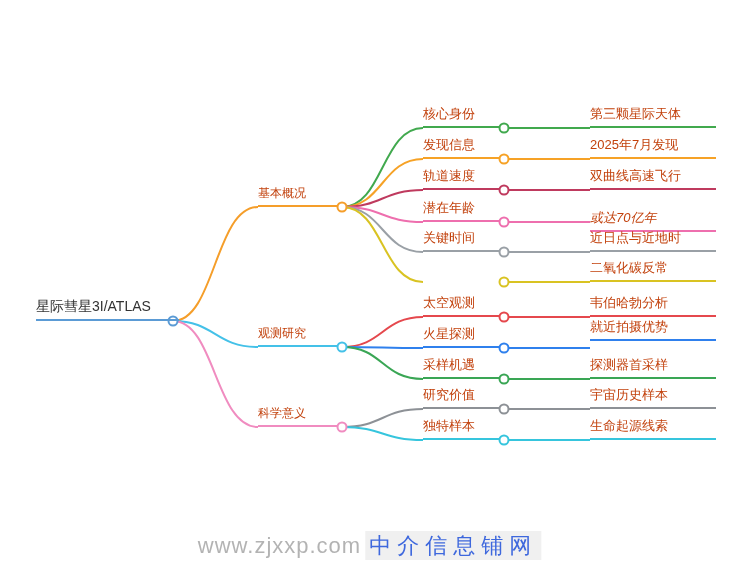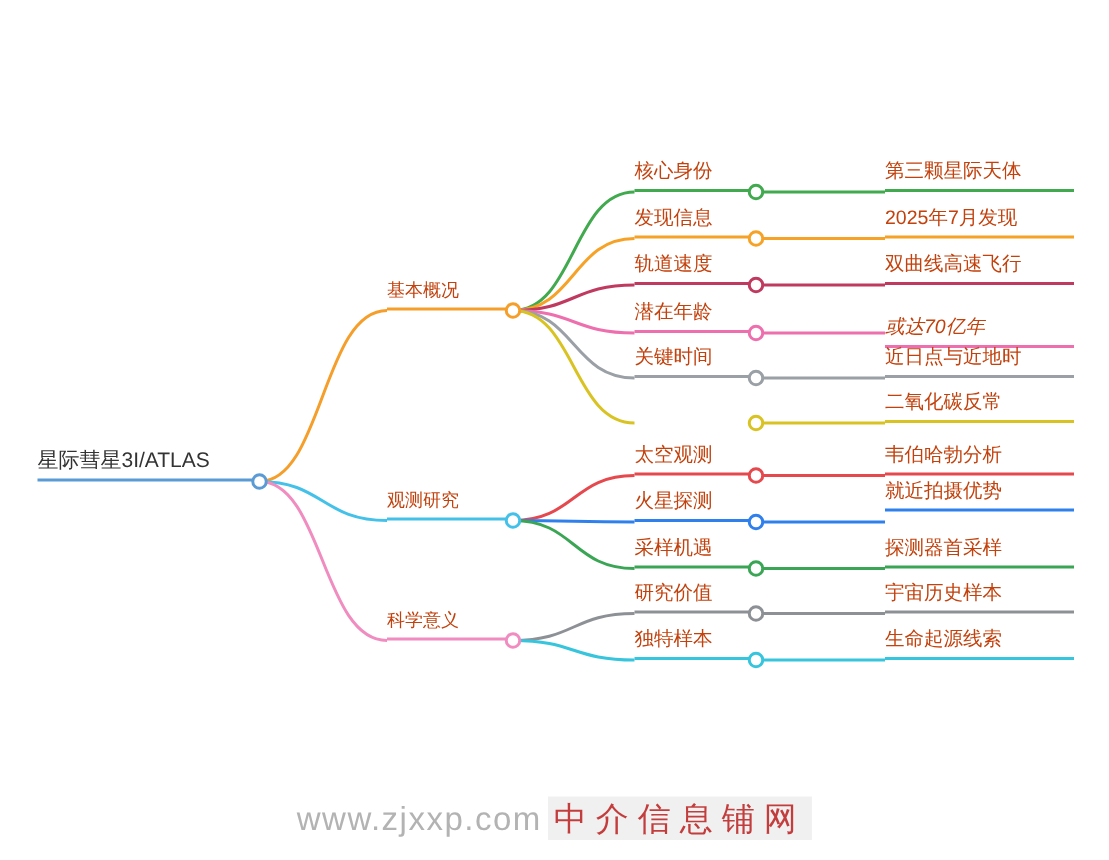--- a/index.html
+++ b/index.html
@@ -17,21 +17,21 @@
     border-bottom:2px solid var(--c,#999);
     color:#c2410c;font-size:13px;white-space:nowrap;
   }
   .node.root{font-size:14px;color:#333;}
   .node.branch{font-size:12px;}
   .watermark{
     position:absolute;left:50%;bottom:12px;transform:translateX(-50%);
     font-size:22px;color:#a6a6a6;letter-spacing:1px;white-space:nowrap;opacity:.85;
   }
   .watermark .cjk{
-    background:rgba(190,190,190,.28);padding:2px 4px;margin-left:4px;letter-spacing:6px;color:#b91c1c;
+    background:rgba(190,190,190,.28);padding:2px 4px;margin-left:4px;letter-spacing:6px;color:#1d4ed8;
   }
 </style>
 </head>
 <body>
 
 <div class="canvas">
 
   <svg class="links" width="739" height="573">
 
     <path class="link" d="M173,321 C215,321 215,207 258,207" style="--c: #f59e2a;"></path>
@@ -74,21 +74,21 @@
     <circle class="dot" cx="504" cy="222" r="4.5" style="--c: #ee6fae;"></circle>
     <circle class="dot" cx="504" cy="252" r="4.5" style="--c: #9aa0a6;"></circle>
     <circle class="dot" cx="504" cy="282" r="4.5" style="--c: #d9c322;"></circle>
     <circle class="dot" cx="504" cy="317" r="4.5" style="--c: #e5484d;"></circle>
     <circle class="dot" cx="504" cy="348" r="4.5" style="--c: #2f80ed;"></circle>
     <circle class="dot" cx="504" cy="379" r="4.5" style="--c: #3aa655;"></circle>
     <circle class="dot" cx="504" cy="409" r="4.5" style="--c: #8d9196;"></circle>
     <circle class="dot" cx="504" cy="440" r="4.5" style="--c: #36c5dd;"></circle>
   </svg>
 
-  <div class="node root" style="left: 25px; top: 297px; width: 143px; --c: #5b9bd5;">
+  <div class="node root" style="left: 36px; top: 297px; width: 143px; --c: #5b9bd5;">
     <span>星际彗星3I/ATLAS</span>
   </div>
 
   <div class="node branch" style="left: 258px; top: 183px; width: 80px; --c: #f59e2a;">
     <span>基本概况</span>
   </div>
   <div class="node branch" style="left: 258px; top: 323px; width: 80px; --c: #44c1e8;">
     <span>观测研究</span>
   </div>
   <div class="node branch" style="left: 258px; top: 403px; width: 80px; --c: #f08cc0;">

